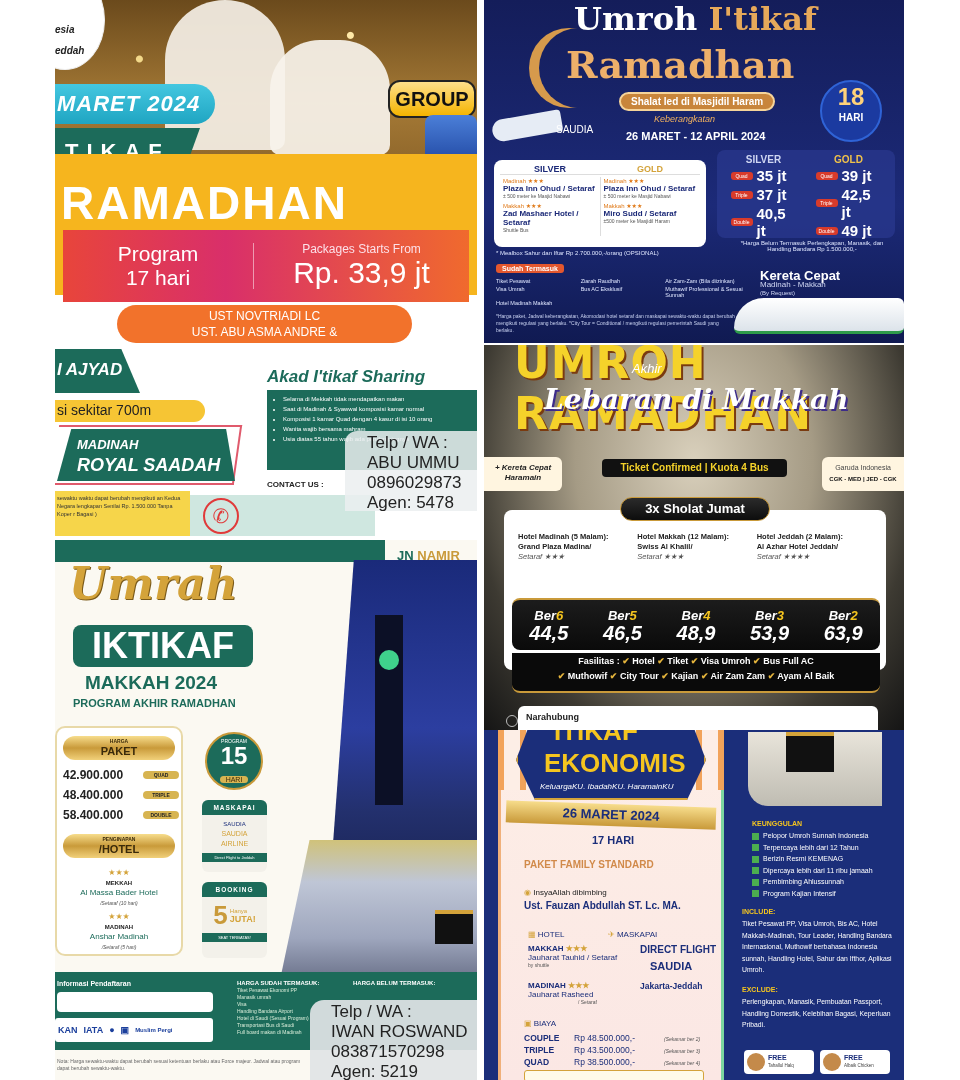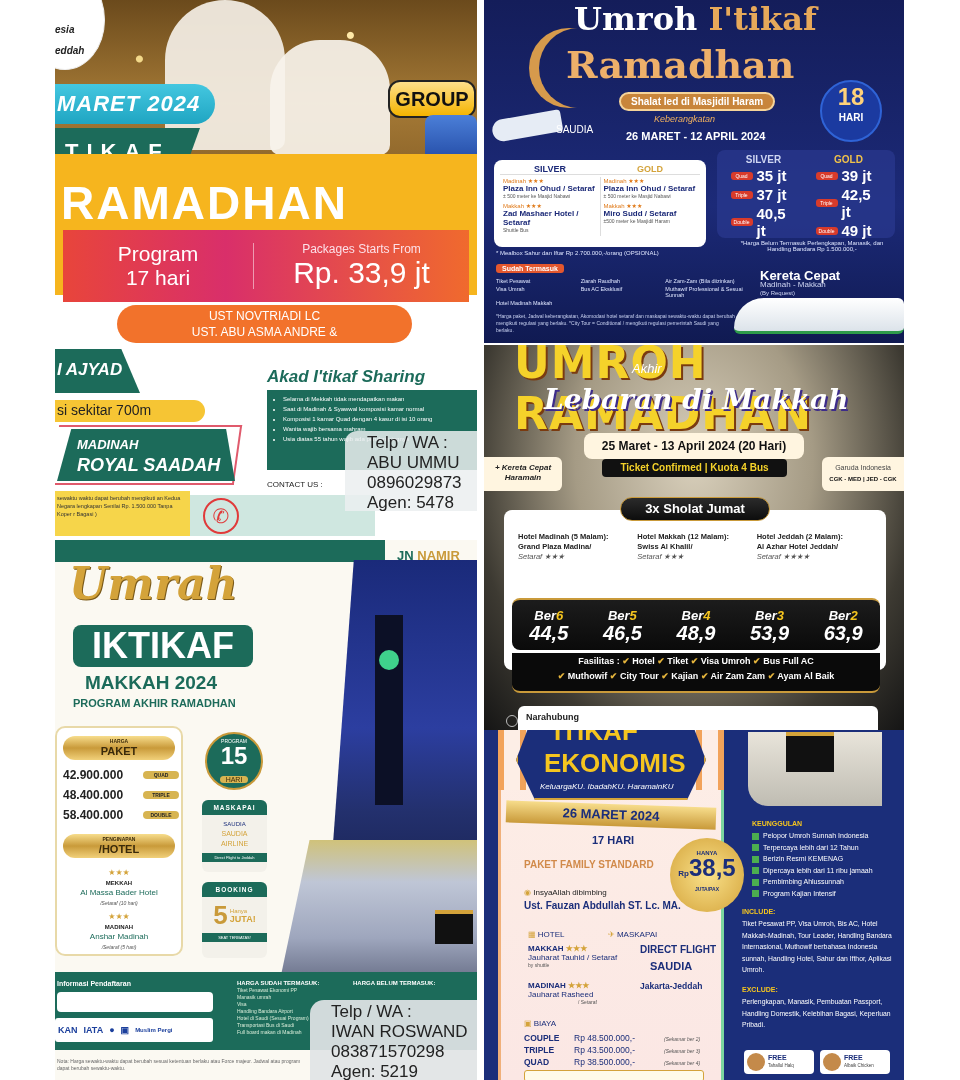--- a/index.html
+++ b/index.html
@@ -78,21 +78,21 @@
   #p3 .sekitar{left:0;top:55px;width:150px;height:22px;background:#f6c534;border-radius:0 11px 11px 0;color:#222;font-size:14px;padding:2px 0 0 2px}
   #p3 .madinah-wrap{left:0;top:80px;width:183px;height:60px;border:2px solid #e05a6c;transform:skewX(-8deg);border-left:none}
   #p3 .madinah{left:2px;top:84px;width:178px;height:52px;background:#1c6b5a;clip-path:polygon(8% 0,95% 0,100% 100%,0 100%);color:#fff;font-style:italic;font-weight:700;font-size:13px;padding:6px 0 0 20px;line-height:20px}
   #p3 .madinah .big{font-size:18px}
   #p3 .note-yellow{left:0;top:146px;width:135px;height:45px;background:#f6d54a;font-size:5.5px;color:#333;padding:3px 2px;line-height:8px}
   #p3 .mint{left:135px;top:150px;width:185px;height:41px;background:#cfe7e0}
   #p3 .phone-circle{left:148px;top:153px;width:36px;height:36px;border-radius:50%;border:2px solid #e03a3a;color:#e03a3a;font-size:20px;text-align:center;line-height:32px}
   #p3 .akad-title{left:212px;top:22px;font-style:italic;font-weight:700;font-size:17px;color:#1c6b5a}
   #p3 .akad-box{left:212px;top:45px;width:210px;height:80px;background:#1c6b5a;padding:4px 8px;color:#fff;font-size:6px;line-height:10px}
   #p3 .akad-box li{list-style:disc;margin-left:8px}
-  #p3 .contact{left:212px;top:135px;font-size:8px;font-weight:400;color:#222}
+  #p3 .contact{left:212px;top:135px;font-size:8px;font-weight:700;color:#222}
   #p3 .wa-overlay{left:290px;top:86px;width:132px;height:80px;background:rgba(235,238,240,.85);border-radius:12px 0 0 0}
   #p3 .wa-text{left:312px;top:88px;font-size:17px;line-height:20px;color:#222}
 
   
   #p4{left:484px;top:345px;width:420px;height:385px;background:
       radial-gradient(ellipse at 50% 30%,#d9d0bc 0%,#a59b85 40%,#3d3a32 75%,#151515 100%)}
   #p4 .title{left:30px;top:-8px;font-family:"DejaVu Sans",sans-serif;font-weight:700;font-size:44px;color:#f5d22a;letter-spacing:1px;text-shadow:2px 2px 0 #7a3b10}
   #p4 .akhir{left:148px;top:16px;font-style:italic;font-size:13px;color:#fff}
   #p4 .lebaran{left:60px;top:38px;font-family:"DejaVu Serif",serif;font-style:italic;font-weight:700;font-size:28px;color:#fff;text-shadow:2px 2px 0 #3d2c8a}
   #p4 .date-box{left:100px;top:88px;width:220px;height:26px;background:#fff5e0;border-radius:8px;font-weight:700;font-size:12px;color:#111;text-align:center;line-height:26px}
@@ -368,21 +368,20 @@
       <div>ABU UMMU</div>
       <div>0896029873</div>
       <div>Agen: 5478</div>
     </div>
   </div>
 
   <div class="panel" id="p4">
     <div class="abs title">UMROH RAMADHAN</div>
     <div class="abs akhir">Akhir</div>
     <div class="abs lebaran">Lebaran di Makkah</div>
-    <div class="abs date-box">25 Maret - 13 April 2024 (20 Hari)</div>
     <div class="abs ticket">Ticket Confirmed  |  Kuota 4 Bus</div>
     <div class="abs kereta-card">
         <div>+ Kereta Cepat</div>
         <div>Haramain</div>
       </div>
     <div class="abs garuda-card"><div>Garuda Indonesia</div><b>CGK - MED | JED - CGK</b></div>
     <div class="abs white-card">
       <div class="hotels">
         <div><b>Hotel Madinah (5 Malam):</b><b>Grand Plaza Madina/</b><i>Setaraf ★★★</i></div>
         <div><b>Hotel Makkah (12 Malam):</b><b>Swiss Al Khalil/</b><i>Setaraf ★★★</i></div>
@@ -531,25 +530,20 @@
   <div class="panel" id="p6">
     <div class="abs cream"></div>
     <div class="abs stripes"></div>
     <div class="abs badge"></div>
     <div class="abs itikaf">ITIKAF</div>
     <div class="abs ekonomis">EKONOMIS</div>
     <div class="abs tagline">KeluargaKU. IbadahKU. HaramainKU</div>
     <div class="abs ribbon">26 MARET 2024</div>
     <div class="abs hari">17 HARI</div>
     <div class="abs family">PAKET FAMILY STANDARD</div>
-    <div class="abs seal">
-      <span class="h">HANYA</span>
-      <span class="n"><small>Rp</small><span>38,5</span></span>
-      <span class="j">JUTA/PAX</span>
-    </div>
     <div class="abs dibimbing"><span style="color:#d4a33a">◉</span> <span>InsyaAllah dibimbing</span></div>
     <div class="abs ustadz">Ust. Fauzan Abdullah ST. Lc. MA.</div>
 
     <div class="abs hotel-hd">HOTEL</div>
     <div class="abs" style="left:44px;top:214px">
       <div class="col-h"><span>MAKKAH</span> <span class="st">★★★</span></div>
       <div class="col-n">Jauharat Tauhid / Setaraf</div>
       <div class="col-d">by shuttle</div>
     </div>
     <div class="abs" style="left:44px;top:251px">

